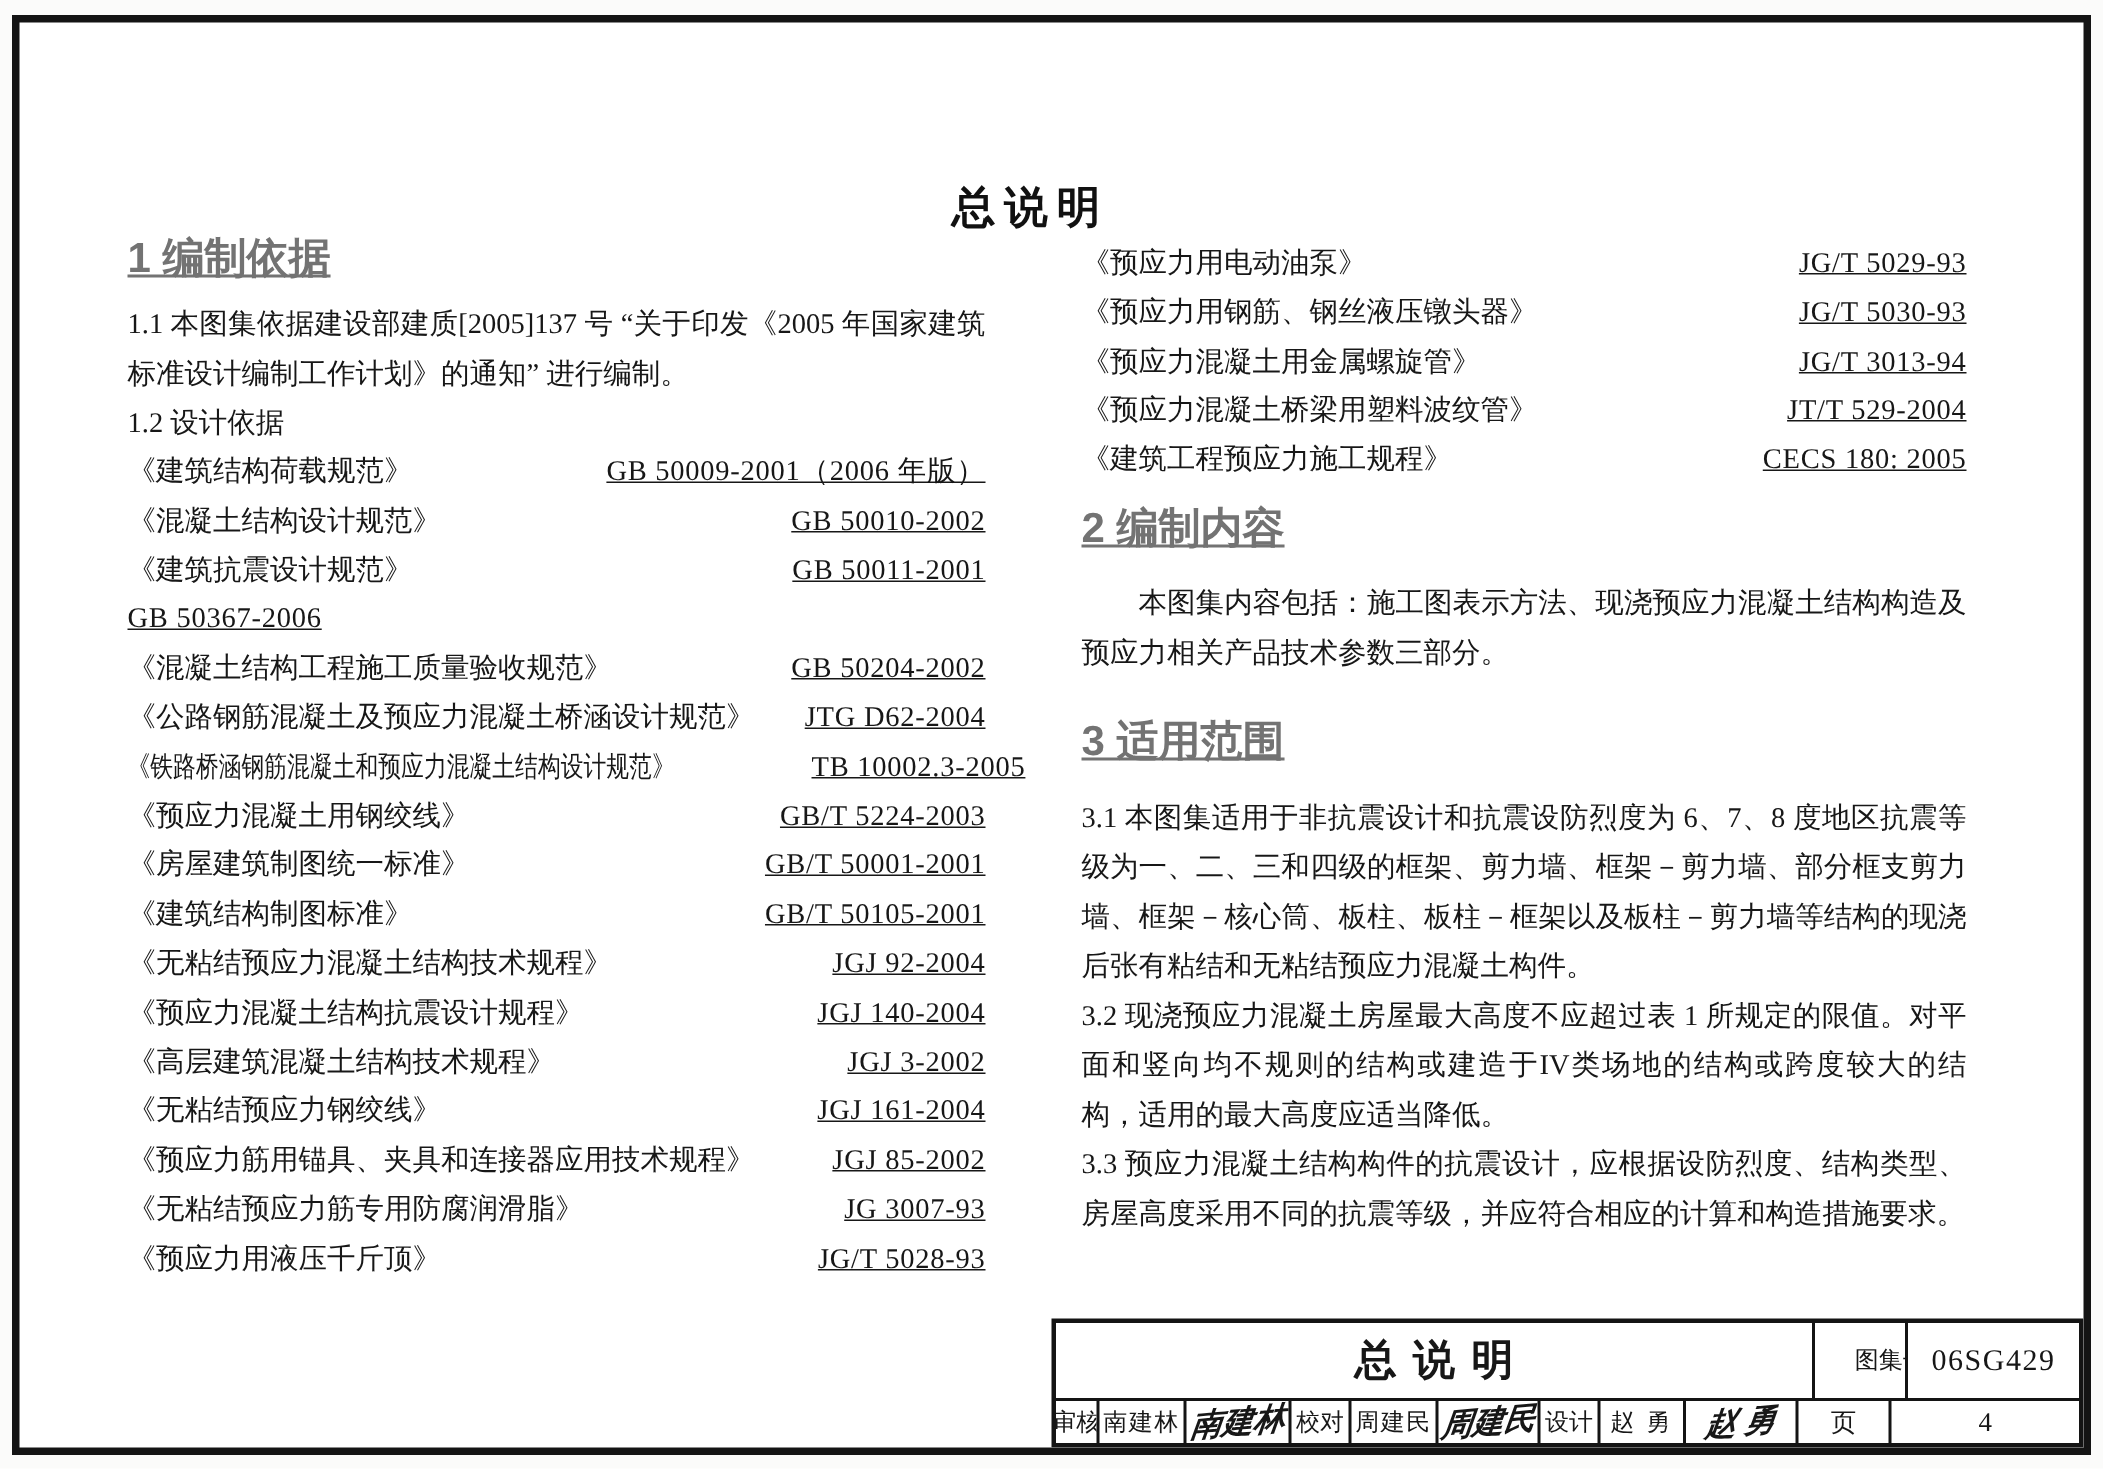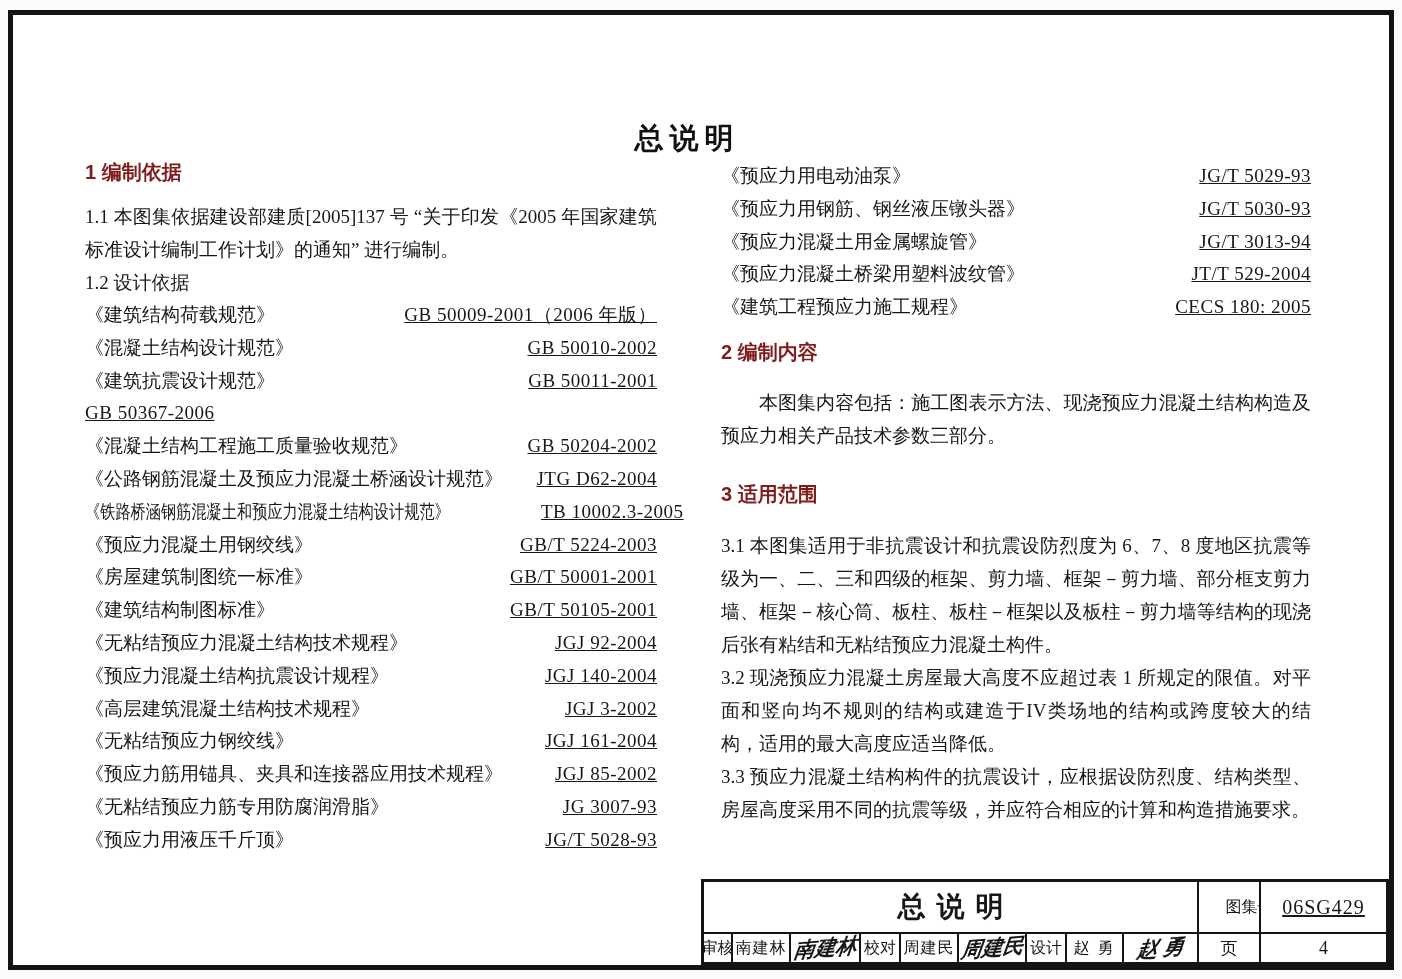--- a/index.html
+++ b/index.html
@@ -32,26 +32,27 @@
     position:absolute;
     top:160px;
     font-size:19px;
     line-height:33px;
     text-align:justify;
   }
   .col-left{left:85px;width:572px;}
   .col-right{left:721px;width:590px;}
   h2.sec-heading{
     font-family:"Liberation Sans", sans-serif;
-    font-size:20px;
+    font-size:28px;
     font-weight:bold;
     margin:0 0 16px 0;
     line-height:24px;
     text-align:left;
-    color:#7f1d1d;
+    color:#737373;
+    text-decoration:underline;
   }
   h2.sec-2{margin-top:16px;margin-bottom:22px;}
   h2.sec-3{margin-top:30px;margin-bottom:23px;}
   p.body-para{margin:0;}
   p.indent-para{margin:0;text-indent:2em;}
   .sub-heading{line-height:33px;}
   .std-list{margin:0;padding:0;list-style:none;}
   .std-row{
     display:flex;
     justify-content:space-between;
@@ -97,21 +98,21 @@
   .tb-cell:last-child{border-right:none;}
   .tb-main{
     flex:1;
     font-family:"Liberation Sans", sans-serif;
     font-weight:bold;
     font-size:28px;
     letter-spacing:11px;
     padding-left:11px; 
   }
   .tb-atlas-label{width:62px;font-size:16px;padding-left:41px;}
-  .tb-atlas-no{width:125px;font-size:20px;letter-spacing:1px;text-decoration:underline;}
+  .tb-atlas-no{width:114px;font-size:20px;letter-spacing:1px;}
   .tb-label{width:29px;font-size:16px;}
   .tb-label-2{width:40px;font-size:16px;}
   .tb-name{width:58px;font-size:16px;letter-spacing:1px;}
   .tb-name-3{width:57px;font-size:16px;letter-spacing:2px;}
   .tb-sig{
     width:70px;
     font-size:21px;
     font-weight:bold;
     font-style:italic;
   }

